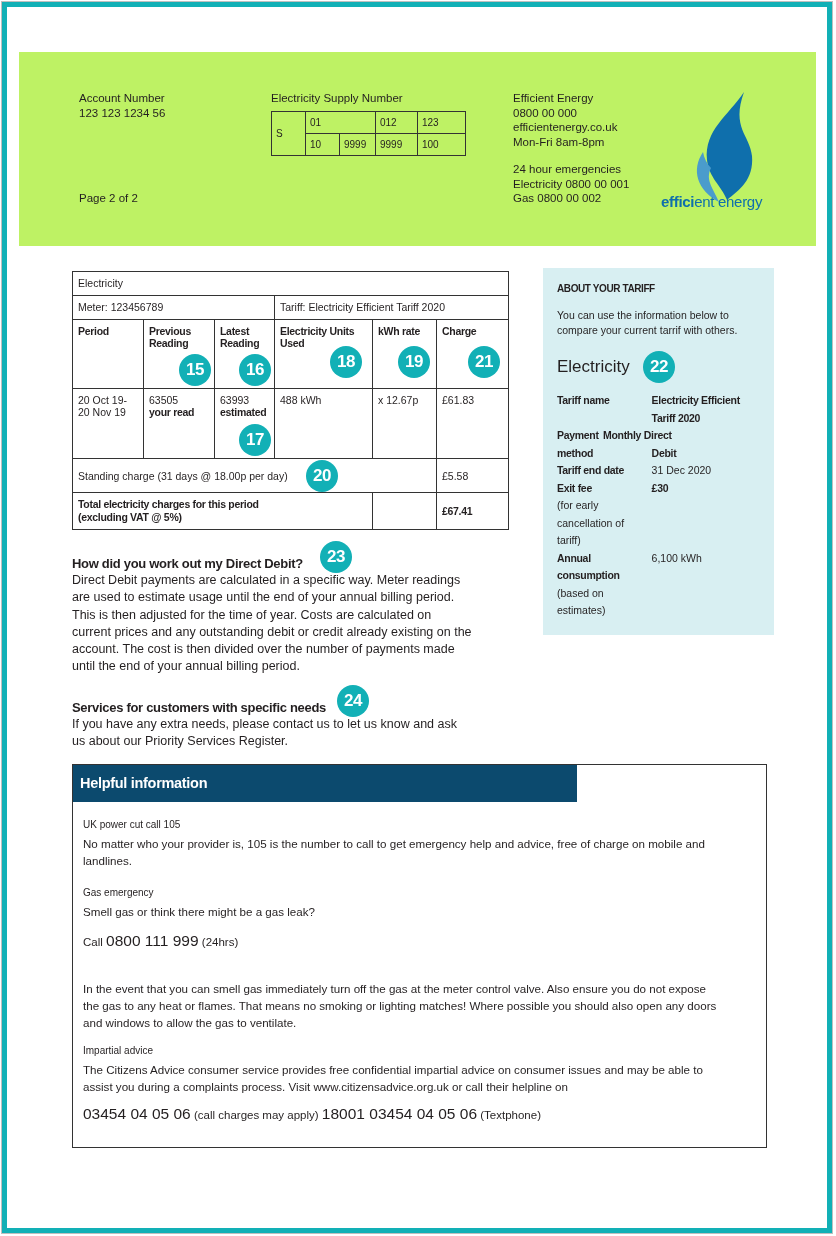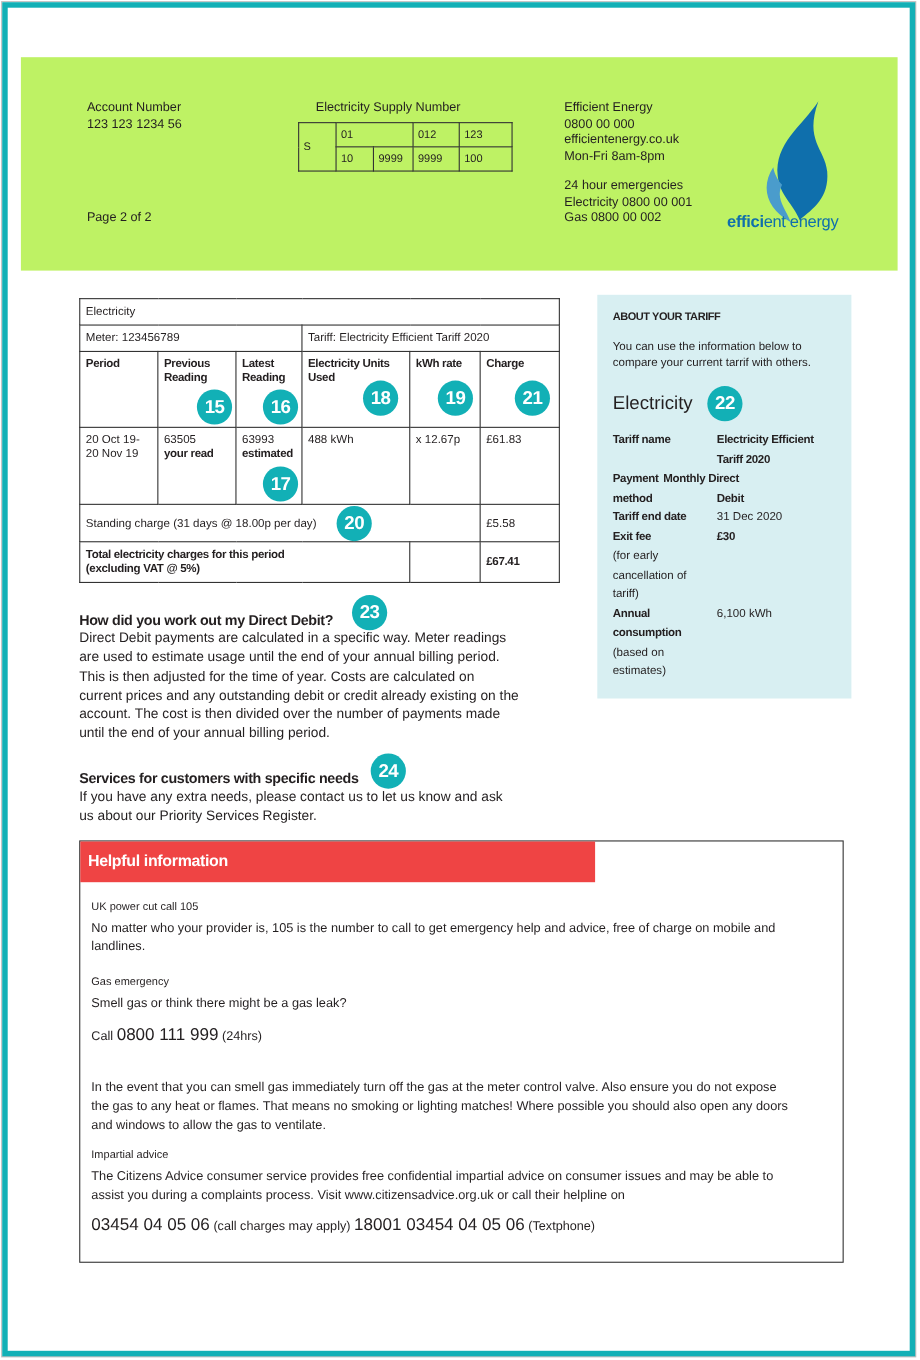--- a/index.html
+++ b/index.html
@@ -12,21 +12,21 @@
   }
 
   
   .header {
     position: absolute; left: 19px; top: 52px; width: 797px; height: 194px;
     background: #bef264;
   }
   .hdr-text { position: absolute; font-size: 11.5px; line-height: 14.5px; color: #231f20; }
   .acct { left: 60px; top: 39px; }
   .page-no { left: 60px; top: 139px; }
-  .supply-label { left: 268px; top: 39px; text-align: center; }
+  .supply-label { left: 252px; top: 39px; text-align: center; }
   .company { left: 494px; top: 39px; }
   .emerg { left: 494px; top: 110px; }
 
   table.supply {
     position: absolute; left: 252px; top: 59px; border-collapse: collapse;
     font-size: 10px; color: #231f20;
   }
   table.supply td { border: 1px solid #333; height: 22px; padding: 0 4px; }
 
   .logo { position: absolute; left: 650px; top: 38px; width: 120px; height: 125px; }
@@ -64,21 +64,21 @@
   
   .sec { position: absolute; left: 72px; width: 400px; font-size: 12.5px; line-height: 17.3px; color: #231f20; }
   .sec h3 { font-size: 13px; font-weight: bold; letter-spacing: -0.3px; line-height: 16px; }
 
   
   .helpful {
     position: absolute; left: 72px; top: 764px; width: 695px; height: 384px;
     border: 1px solid #333;
   }
   .helpful .bar {
-    position: absolute; left: 0; top: 0; width: 468px; height: 37px; background: #ef4444;
+    position: absolute; left: 0; top: 0; width: 504px; height: 37px; background: #0c4a6e;
     color: #fff; font-weight: bold; font-size: 14.5px; padding: 10px 7px; letter-spacing: -0.3px;
   }
   .hi { position: absolute; left: 10px; width: 640px; font-size: 11.6px; line-height: 17px; color: #231f20; }
   .hi .h { font-size: 10px; line-height: 20px; }
   .big { font-size: 15.5px; }
   .small { font-size: 11.5px; }
 </style>
 </head>
 <body>
 

